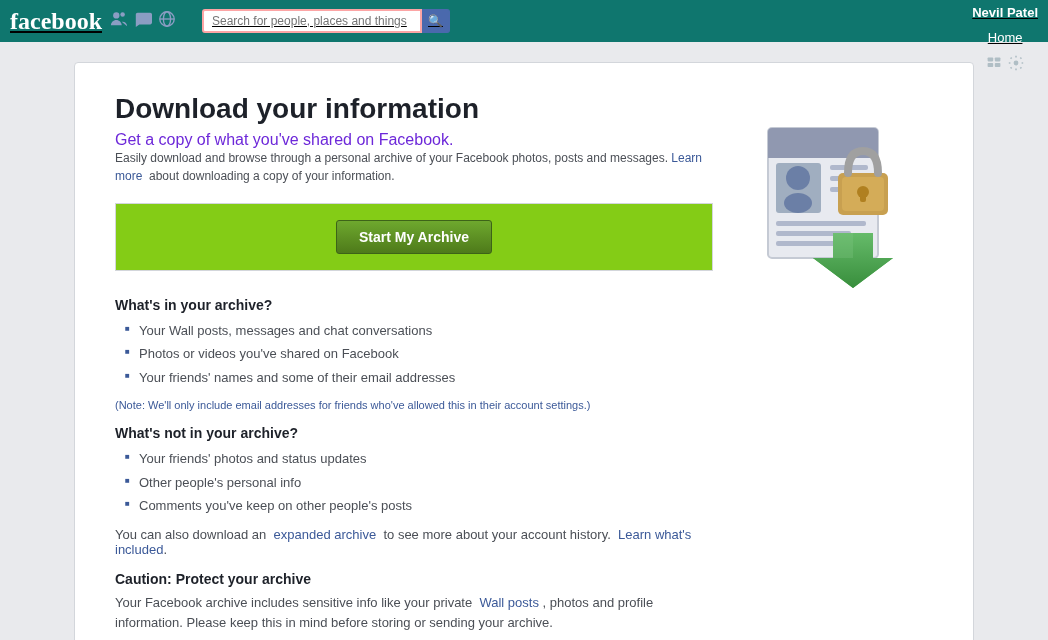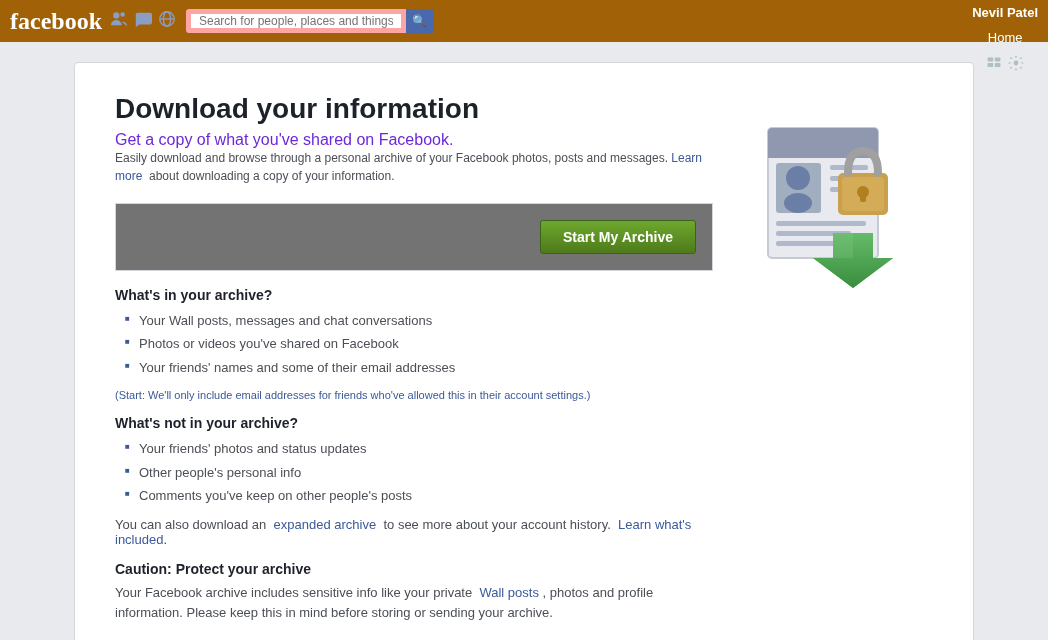--- a/index.html
+++ b/index.html
@@ -1,25 +1,26 @@
 <!DOCTYPE html>
 <html><head>
   <meta charset="utf-8">
   <style>
     * { margin: 0; padding: 0; box-sizing: border-box; }
     body { font-family: Arial, Helvetica, sans-serif; font-size: 13px; background: #e9eaed; min-height: 640px; }
 
     
     #navbar {
-      background: #a16207;
+      background: #0f766e;
       height: 42px;
       display: flex;
       align-items: center;
       padding: 0 10px;
       position: relative;
+      text-decoration: underline;
     }
     #navbar .logo {
       color: white;
       font-size: 24px;
       font-weight: bold;
       font-family: Georgia, serif;
       margin-right: 8px;
     }
     .nav-icons {
       display: flex;
@@ -32,26 +33,27 @@
       font-size: 16px;
       cursor: pointer;
     }
     .search-bar {
       display: flex;
       align-items: center;
     }
     .search-bar input {
       width: 220px;
       height: 24px;
-      border: 5px solid #fca5a5;
+      border: 2px solid #fca5a5;
       border-radius: 3px 0 0 3px;
       padding: 0 8px;
       font-size: 12px;
       color: #999;
       outline: none;
+      margin-left: 16px;
     }
     .search-bar button {
       height: 24px;
       width: 28px;
       background: #4a69ad;
       border: 1px solid #4a69ad;
       border-left: none;
       border-radius: 0 3px 3px 0;
       cursor: pointer;
       color: white;
@@ -142,26 +144,26 @@
       font-size: 12px;
       color: #4b4f56;
       line-height: 1.5;
       margin-bottom: 18px;
     }
     .description a {
       color: #3b5998;
       text-decoration: none;
     }
     .archive-box {
-      background: #737373;
+      background: #84cc16;
       border: 1px solid #d3d6db;
       padding: 16px;
-      margin-bottom: 16px;
-      display: flex;
-      justify-content: flex-end;
+      margin-bottom: 26px;
+      display: flex;
+      justify-content: center;
       align-items: center;
     }
     .start-archive-btn {
       background: #5b7a2e;
       background: linear-gradient(to bottom, #6ea82e, #4e7a1a);
       color: white;
       border: 1px solid #3d6318;
       border-radius: 3px;
       padding: 8px 22px;
       font-size: 14px;
@@ -304,21 +306,21 @@
       <div class="archive-box">
         <button class="start-archive-btn">Start My Archive</button>
       </div>
 
       <h3 class="section-title">What's in your archive?</h3>
       <ul class="bullet-list">
         <li>Your Wall posts, messages and chat conversations</li>
         <li>Photos or videos you've shared on Facebook</li>
         <li>Your friends' names and some of their email addresses</li>
       </ul>
-      <p class="note">(Start: We'll only include email addresses for friends who've allowed this in their account settings.)</p>
+      <p class="note">(Note: We'll only include email addresses for friends who've allowed this in their account settings.)</p>
 
       <h3 class="section-title">What's not in your archive?</h3>
       <ul class="bullet-list">
         <li>Your friends' photos and status updates</li>
         <li>Other people's personal info</li>
         <li>Comments you've keep on other people's posts</li>
       </ul>
 
       <p class="expanded-link">
         <span>You can also download an</span>

